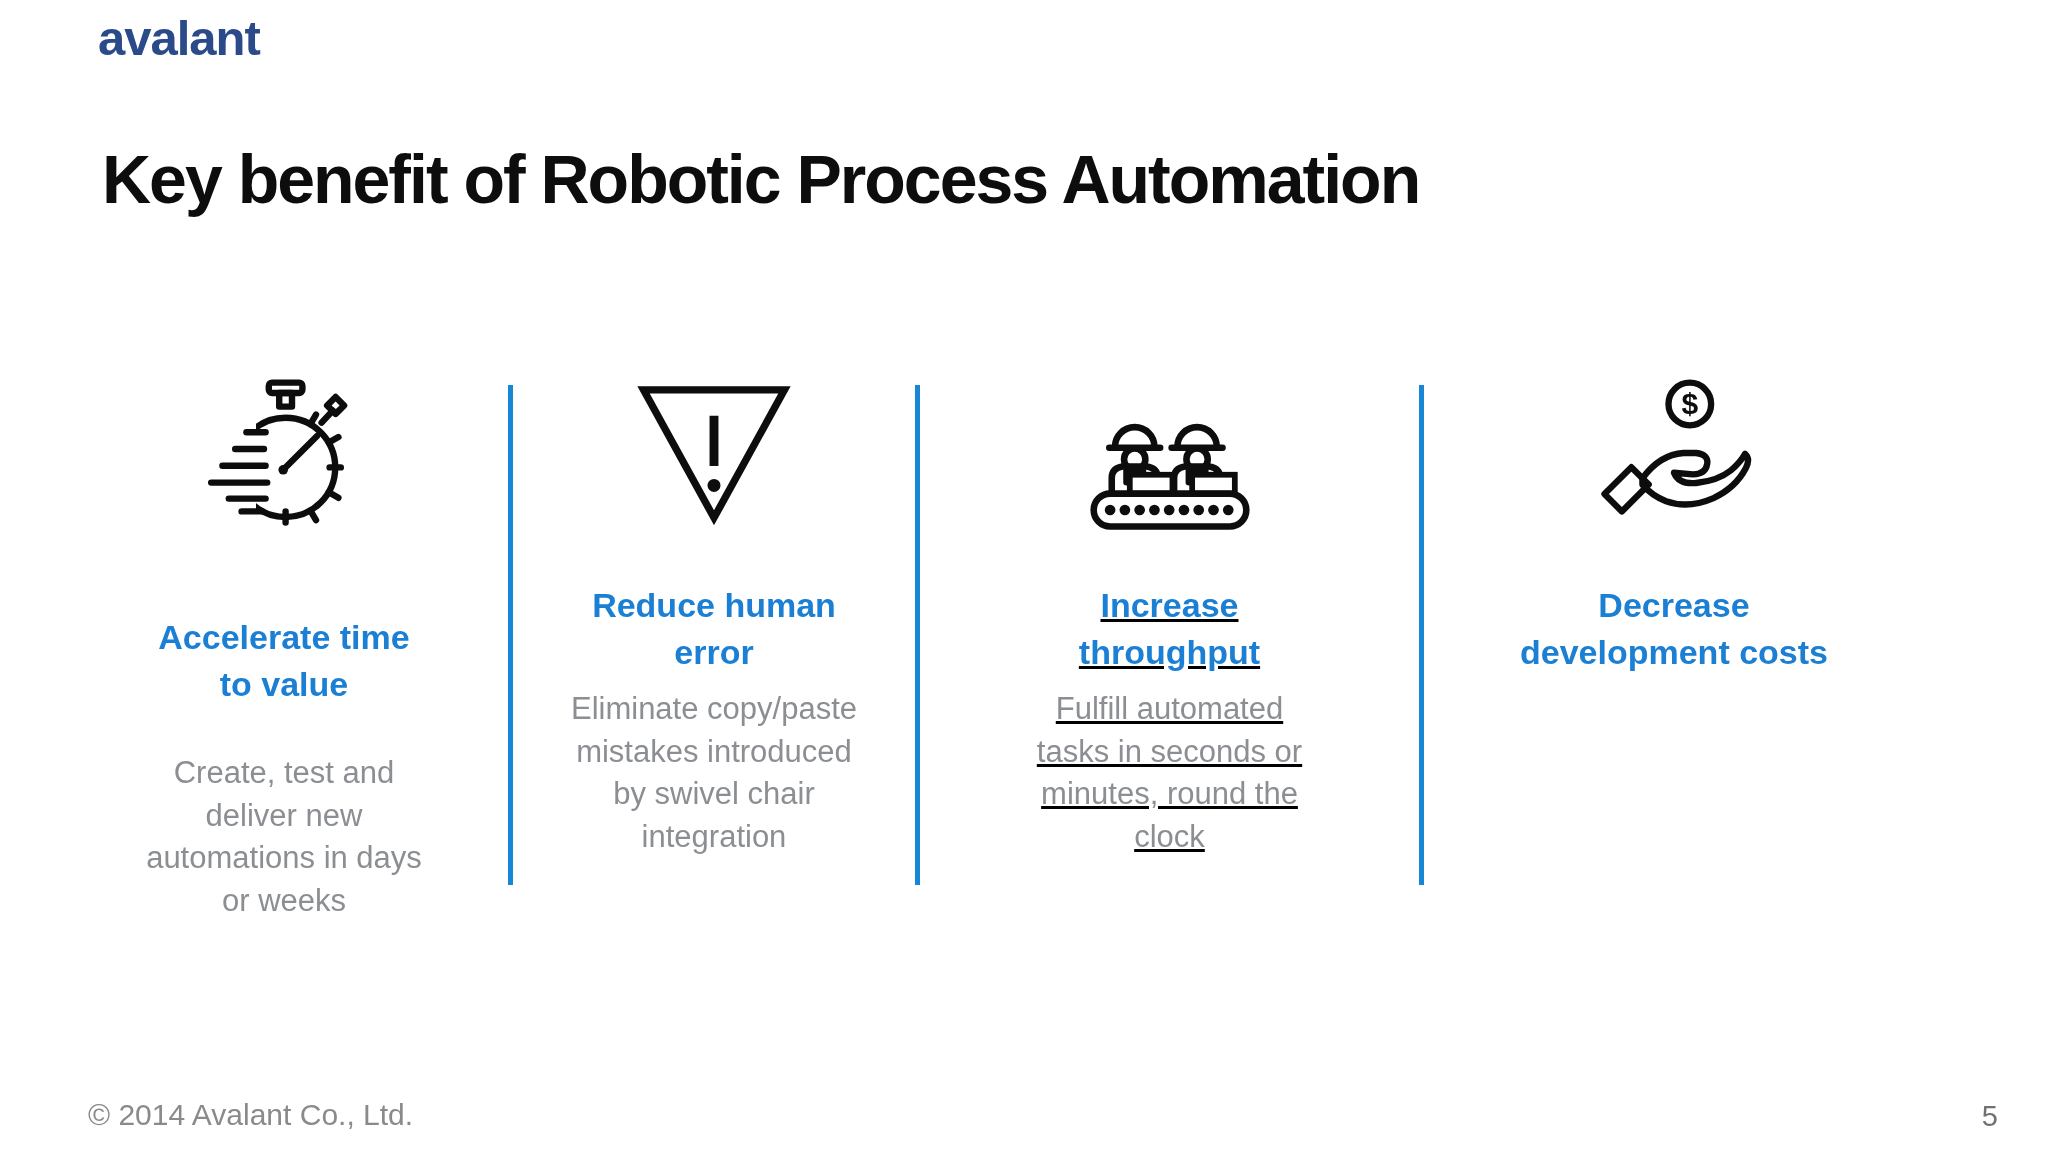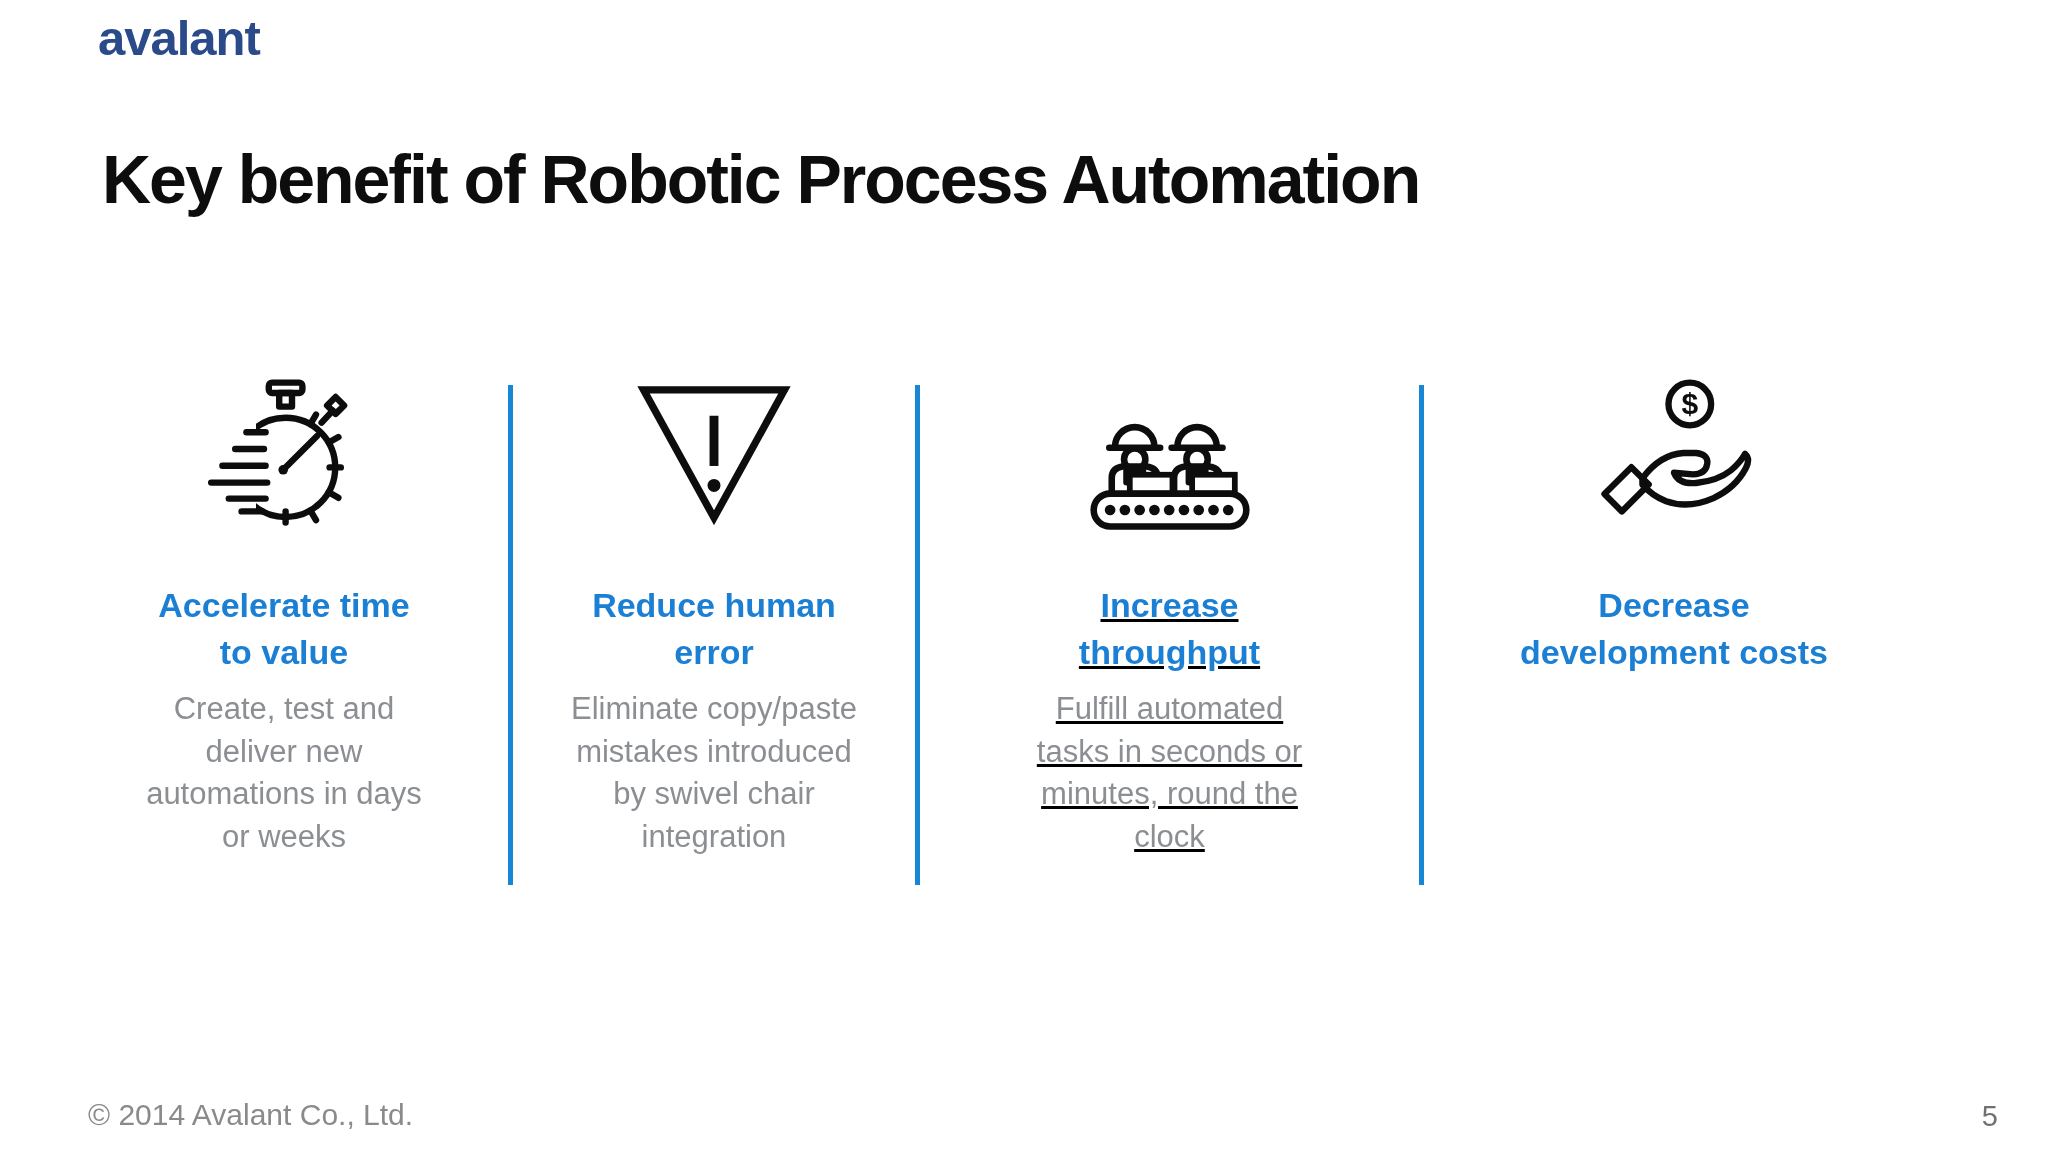--- a/index.html
+++ b/index.html
@@ -14,21 +14,21 @@
   .slide-title{
     position:absolute;left:102px;top:94px;
     font-size:68px;font-weight:700;color:#0d0d0d;letter-spacing:-2px;
     white-space:nowrap;
   }
   .columns{
     position:absolute;left:60px;top:368px;width:1952px;
     display:flex;flex-direction:row;align-items:flex-start;
   }
   .col{display:flex;flex-direction:column;align-items:center;}
-  .col-1{width:448px;} .col-2{width:402px;} .col-3{width:499px;text-decoration:underline;} .col-4{width:500px;}
+  .col-1{width:448px;gap:32px;} .col-2{width:402px;} .col-3{width:499px;text-decoration:underline;} .col-4{width:500px;}
   .divider{width:5px;height:500px;margin-top:17px;background:#1787d5;flex:0 0 auto;}
   .icon-box{height:170px;display:flex;align-items:center;justify-content:center;margin-bottom:44px;}
   .col-heading{
     font-size:34px;font-weight:700;color:#1b7fd4;line-height:1.38;
     text-align:center;white-space:pre-line;
   }
   .col-body{
     margin-top:12px;font-size:31px;color:#8b8e92;line-height:1.38;
     text-align:center;white-space:pre-line;
   }

